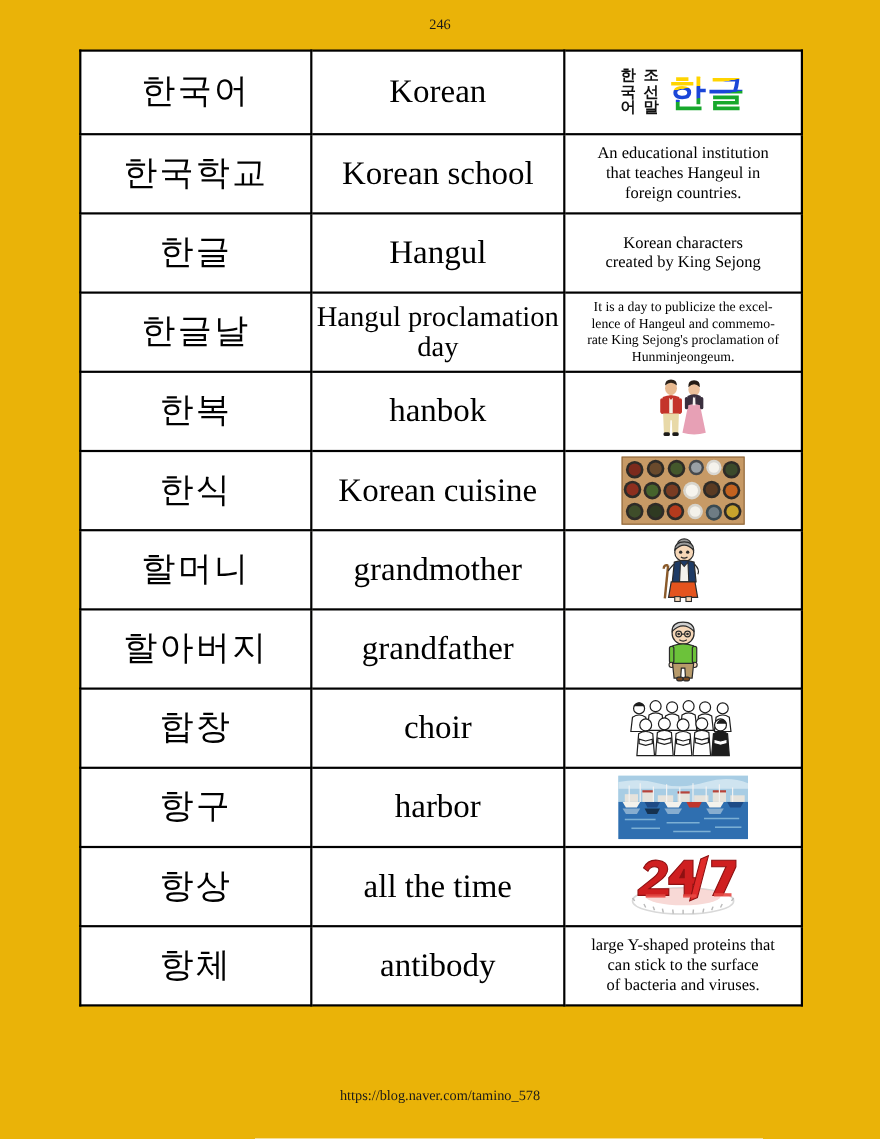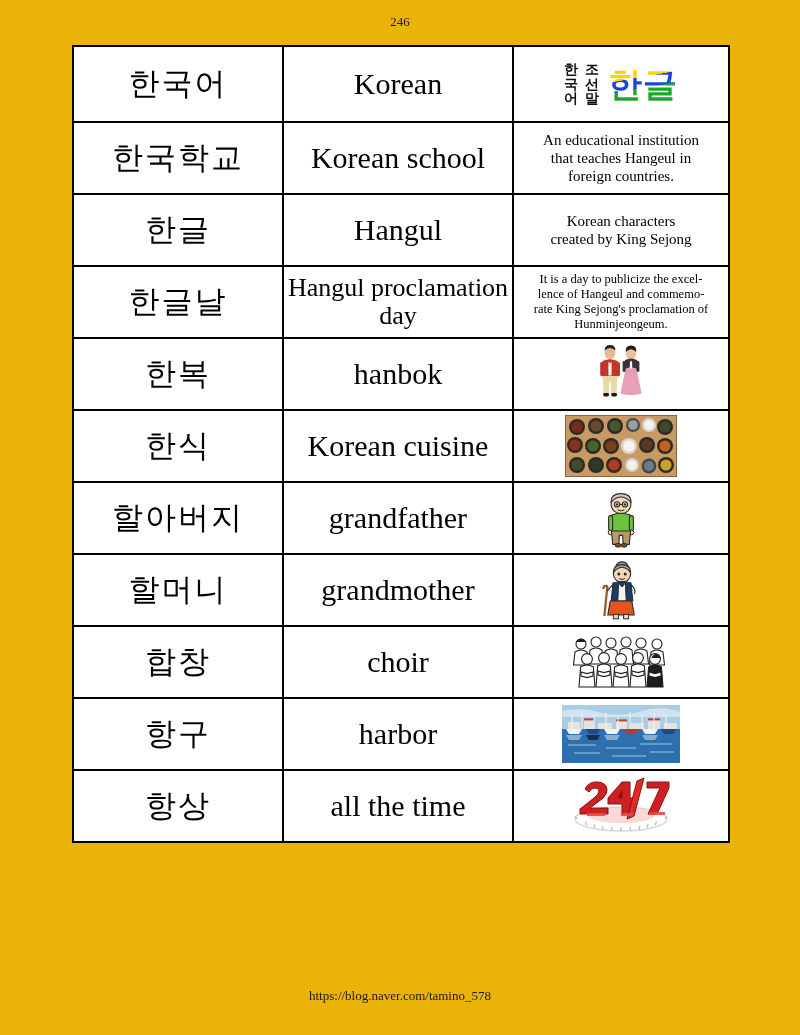--- a/index.html
+++ b/index.html
@@ -271,20 +271,47 @@
                   <circle cx="31" cy="50" r="5.6" fill="#2f3a22"></circle>
                 <circle cx="49" cy="50" r="8" fill="#2e2b27"></circle>
                   <circle cx="49" cy="50" r="5.6" fill="#b43a1d"></circle>
                 <circle cx="67" cy="50" r="7" fill="#d6d3cb"></circle>
                   <circle cx="67" cy="50" r="4.8" fill="#f3f1ea"></circle>
                 <circle cx="84" cy="51" r="7.4" fill="#3a4a52"></circle>
                   <circle cx="84" cy="51" r="5" fill="#6e7c84"></circle>
                 <circle cx="101" cy="50" r="8" fill="#2e2b27"></circle>
                   <circle cx="101" cy="50" r="5.6" fill="#c8a32c"></circle>
               </g>
+            </svg>
+          </div>
+        </td>
+      </tr>
+
+      <tr class="row-h2">
+        <td class="cell-korean">할머니</td>
+        <td class="cell-english">grandmother</td>
+        <td>
+          <div class="pic-wrap">
+            <svg class="pic" width="56" height="62" viewBox="0 0 56 62">
+              <rect x="0" y="0" width="56" height="62" fill="#ffffff"></rect>
+              <ellipse cx="29" cy="7.5" rx="6" ry="4.6" fill="#9b9b9b" stroke="#2b2b2b" stroke-width="1.1"></ellipse>
+              <ellipse cx="29" cy="15" rx="8.6" ry="8.4" fill="#f6d7b8" stroke="#2b2b2b" stroke-width="1.1"></ellipse>
+              <path d="M20.4 13 q8.6 -9 17.2 0 q0 -7.4 -8.6 -7.4 q-8.6 0 -8.6 7.4Z" fill="#9b9b9b" stroke="#2b2b2b" stroke-width="1.1"></path>
+              <circle cx="25.8" cy="15" r="1.5" fill="#2b2b2b"></circle>
+              <circle cx="32.2" cy="15" r="1.5" fill="#2b2b2b"></circle>
+              <path d="M26 19.4 q3 2 6 0" stroke="#2b2b2b" stroke-width="1.1" fill="none"></path>
+              <path d="M20 24 q9 -3 18 0 l1.8 18 q-10.8 3 -21.6 0Z" fill="#1e3b66" stroke="#2b2b2b" stroke-width="1.1"></path>
+              <path d="M25.6 24 l3.4 4 l3.4 -4 l0.8 18 l-8.4 0Z" fill="#f4f2ec" stroke="#2b2b2b" stroke-width="1"></path>
+              <path d="M17.2 42 l21.6 0 l2.4 14 l-26.4 0Z" fill="#e4541e" stroke="#2b2b2b" stroke-width="1.1"></path>
+              <rect x="20.4" y="55.4" width="5" height="4.4" fill="#f6d7b8" stroke="#2b2b2b" stroke-width="1"></rect>
+              <rect x="30.6" y="55.4" width="5" height="4.4" fill="#f6d7b8" stroke="#2b2b2b" stroke-width="1"></rect>
+              <path d="M14.4 27 l-3 30" stroke="#8a5a2a" stroke-width="2.2" fill="none"></path>
+              <path d="M14.4 27 q-4 -1 -4 3" stroke="#8a5a2a" stroke-width="2.2" fill="none"></path>
+              <path d="M19.6 26 q-4 4 -5 6" stroke="#2b2b2b" stroke-width="1.1" fill="none"></path>
+              <path d="M38.4 26 q5 5 3 9" stroke="#2b2b2b" stroke-width="1.1" fill="none"></path>
             </svg>
           </div>
         </td>
       </tr>
 
       <tr class="row-h2">
         <td class="cell-korean">할아버지</td>
         <td class="cell-english">grandfather</td>
         <td>
           <div class="pic-wrap">
@@ -304,47 +331,20 @@
               <circle cx="17.6" cy="45.4" r="2.4" fill="#f6d7b8" stroke="#2b2b2b" stroke-width="1"></circle>
               <circle cx="38.4" cy="45.4" r="2.4" fill="#f6d7b8" stroke="#2b2b2b" stroke-width="1"></circle>
               <path d="M18.4 44 l19.2 0 l-1.4 13.4 l-6 0 l-0.6 -9 l-3.2 0 l-0.6 9 l-6 0Z" fill="#b79a6a" stroke="#2b2b2b" stroke-width="1.1"></path>
               <rect x="22.2" y="56.6" width="5.6" height="3.4" rx="1.5" fill="#7a4a22" stroke="#2b2b2b" stroke-width="1"></rect>
               <rect x="28.2" y="56.6" width="5.6" height="3.4" rx="1.5" fill="#7a4a22" stroke="#2b2b2b" stroke-width="1"></rect>
             </svg>
           </div>
         </td>
       </tr>
 
-      <tr class="row-h2">
-        <td class="cell-korean">할머니</td>
-        <td class="cell-english">grandmother</td>
-        <td>
-          <div class="pic-wrap">
-            <svg class="pic" width="56" height="62" viewBox="0 0 56 62">
-              <rect x="0" y="0" width="56" height="62" fill="#ffffff"></rect>
-              <ellipse cx="29" cy="7.5" rx="6" ry="4.6" fill="#9b9b9b" stroke="#2b2b2b" stroke-width="1.1"></ellipse>
-              <ellipse cx="29" cy="15" rx="8.6" ry="8.4" fill="#f6d7b8" stroke="#2b2b2b" stroke-width="1.1"></ellipse>
-              <path d="M20.4 13 q8.6 -9 17.2 0 q0 -7.4 -8.6 -7.4 q-8.6 0 -8.6 7.4Z" fill="#9b9b9b" stroke="#2b2b2b" stroke-width="1.1"></path>
-              <circle cx="25.8" cy="15" r="1.5" fill="#2b2b2b"></circle>
-              <circle cx="32.2" cy="15" r="1.5" fill="#2b2b2b"></circle>
-              <path d="M26 19.4 q3 2 6 0" stroke="#2b2b2b" stroke-width="1.1" fill="none"></path>
-              <path d="M20 24 q9 -3 18 0 l1.8 18 q-10.8 3 -21.6 0Z" fill="#1e3b66" stroke="#2b2b2b" stroke-width="1.1"></path>
-              <path d="M25.6 24 l3.4 4 l3.4 -4 l0.8 18 l-8.4 0Z" fill="#f4f2ec" stroke="#2b2b2b" stroke-width="1"></path>
-              <path d="M17.2 42 l21.6 0 l2.4 14 l-26.4 0Z" fill="#e4541e" stroke="#2b2b2b" stroke-width="1.1"></path>
-              <rect x="20.4" y="55.4" width="5" height="4.4" fill="#f6d7b8" stroke="#2b2b2b" stroke-width="1"></rect>
-              <rect x="30.6" y="55.4" width="5" height="4.4" fill="#f6d7b8" stroke="#2b2b2b" stroke-width="1"></rect>
-              <path d="M14.4 27 l-3 30" stroke="#8a5a2a" stroke-width="2.2" fill="none"></path>
-              <path d="M14.4 27 q-4 -1 -4 3" stroke="#8a5a2a" stroke-width="2.2" fill="none"></path>
-              <path d="M19.6 26 q-4 4 -5 6" stroke="#2b2b2b" stroke-width="1.1" fill="none"></path>
-              <path d="M38.4 26 q5 5 3 9" stroke="#2b2b2b" stroke-width="1.1" fill="none"></path>
-            </svg>
-          </div>
-        </td>
-      </tr>
-
 
       <tr class="row-h2">
         <td class="cell-korean">합창</td>
         <td class="cell-english">choir</td>
         <td>
           <div class="pic-wrap">
             <svg class="pic" width="108" height="60" viewBox="0 0 108 60">
               <rect x="0" y="0" width="108" height="60" fill="#ffffff"></rect>
               <g stroke="#1d1d1d" stroke-width="1.1" fill="#ffffff">
 
@@ -486,19 +486,26 @@
               <g fill="#e84a45" opacity="0.9">
                 <path d="M24 36 l18 0 l0 3 l-18 0Z"></path>
                 <path d="M58 36 l12 0 l0 3 l-12 0Z"></path>
                 <path d="M86 35 l16 0 l0 3 l-16 0Z"></path>
               </g>
             </svg>
           </div>
         </td>
       </tr>
 
+      <tr class="row-h2">
+        <td class="cell-korean">항체</td>
+        <td class="cell-english">antibody</td>
+        <td class="cell-note note-lines">large Y-shaped proteins that
+can stick to the surface
+of bacteria and viruses.</td>
+      </tr>
 
     </tbody>
   </table>
 
   <div class="footer-url">https://blog.naver.com/tamino_578</div>
 
 </div>
 
 </body></html>

